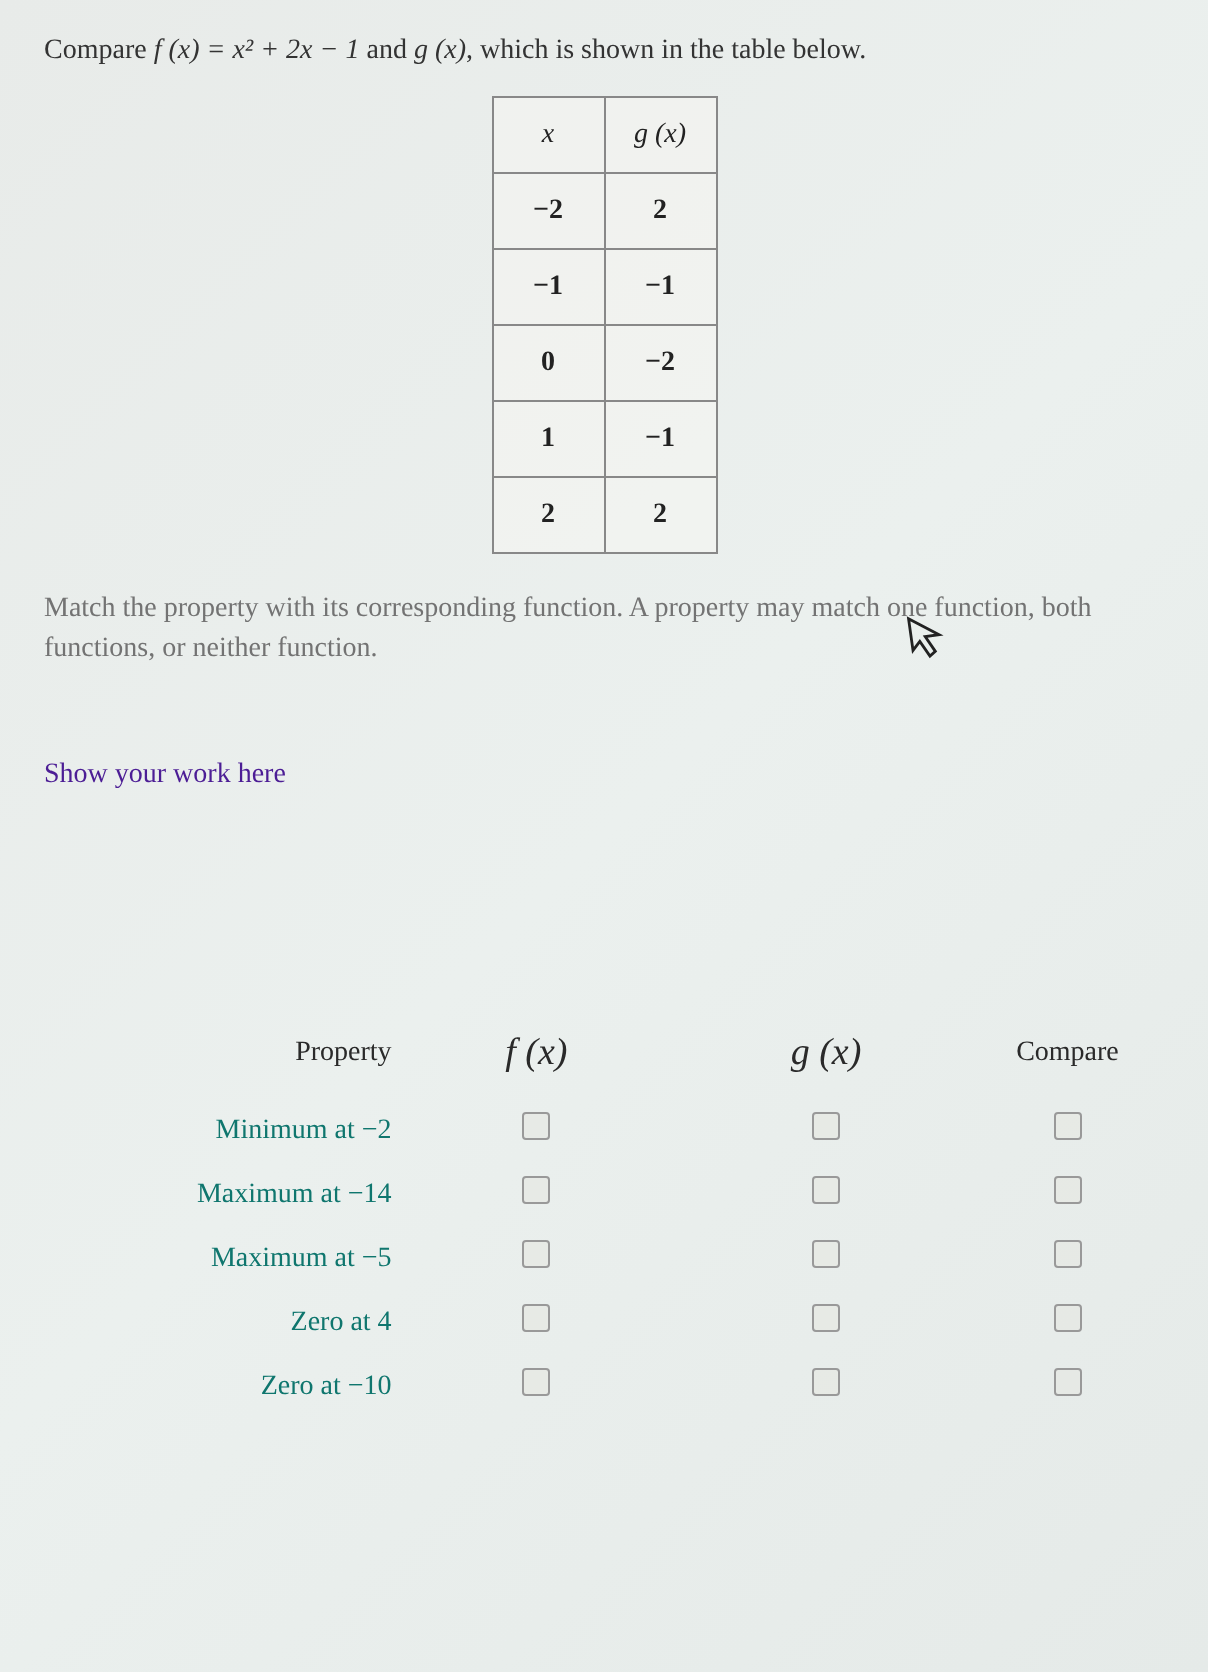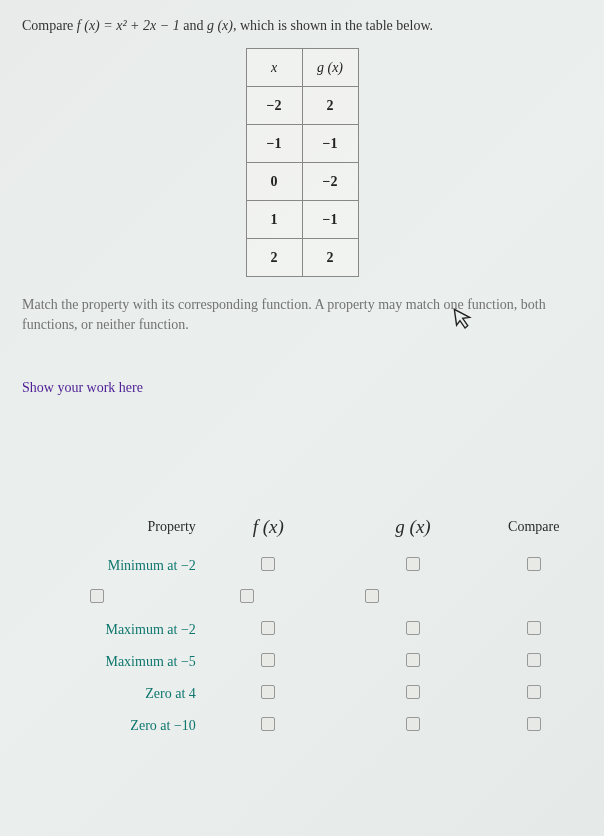--- a/index.html
+++ b/index.html
@@ -138,31 +138,26 @@
   </div>
 
   <div class="match-row">
     <div class="col-prop prop-label">Minimum at −2</div>
     <div class="col-fx"><span class="checkbox"></span></div>
     <div class="col-gx"><span class="checkbox"></span></div>
     <div class="col-neither"><span class="checkbox"></span></div>
   </div>
 
   <div class="match-row">
+    <div class="col-prop prop-label">Maximum at −14</div>
     <div class="col-fx"><span class="checkbox"></span></div>
     <div class="col-gx"><span class="checkbox"></span></div>
     <div class="col-neither"><span class="checkbox"></span></div>
   </div>
 
-  <div class="match-row">
-    <div class="col-prop prop-label">Maximum at −2</div>
-    <div class="col-fx"><span class="checkbox"></span></div>
-    <div class="col-gx"><span class="checkbox"></span></div>
-    <div class="col-neither"><span class="checkbox"></span></div>
-  </div>
 
   <div class="match-row">
     <div class="col-prop prop-label">Maximum at −5</div>
     <div class="col-fx"><span class="checkbox"></span></div>
     <div class="col-gx"><span class="checkbox"></span></div>
     <div class="col-neither"><span class="checkbox"></span></div>
   </div>
 
   <div class="match-row">
     <div class="col-prop prop-label">Zero at 4</div>

